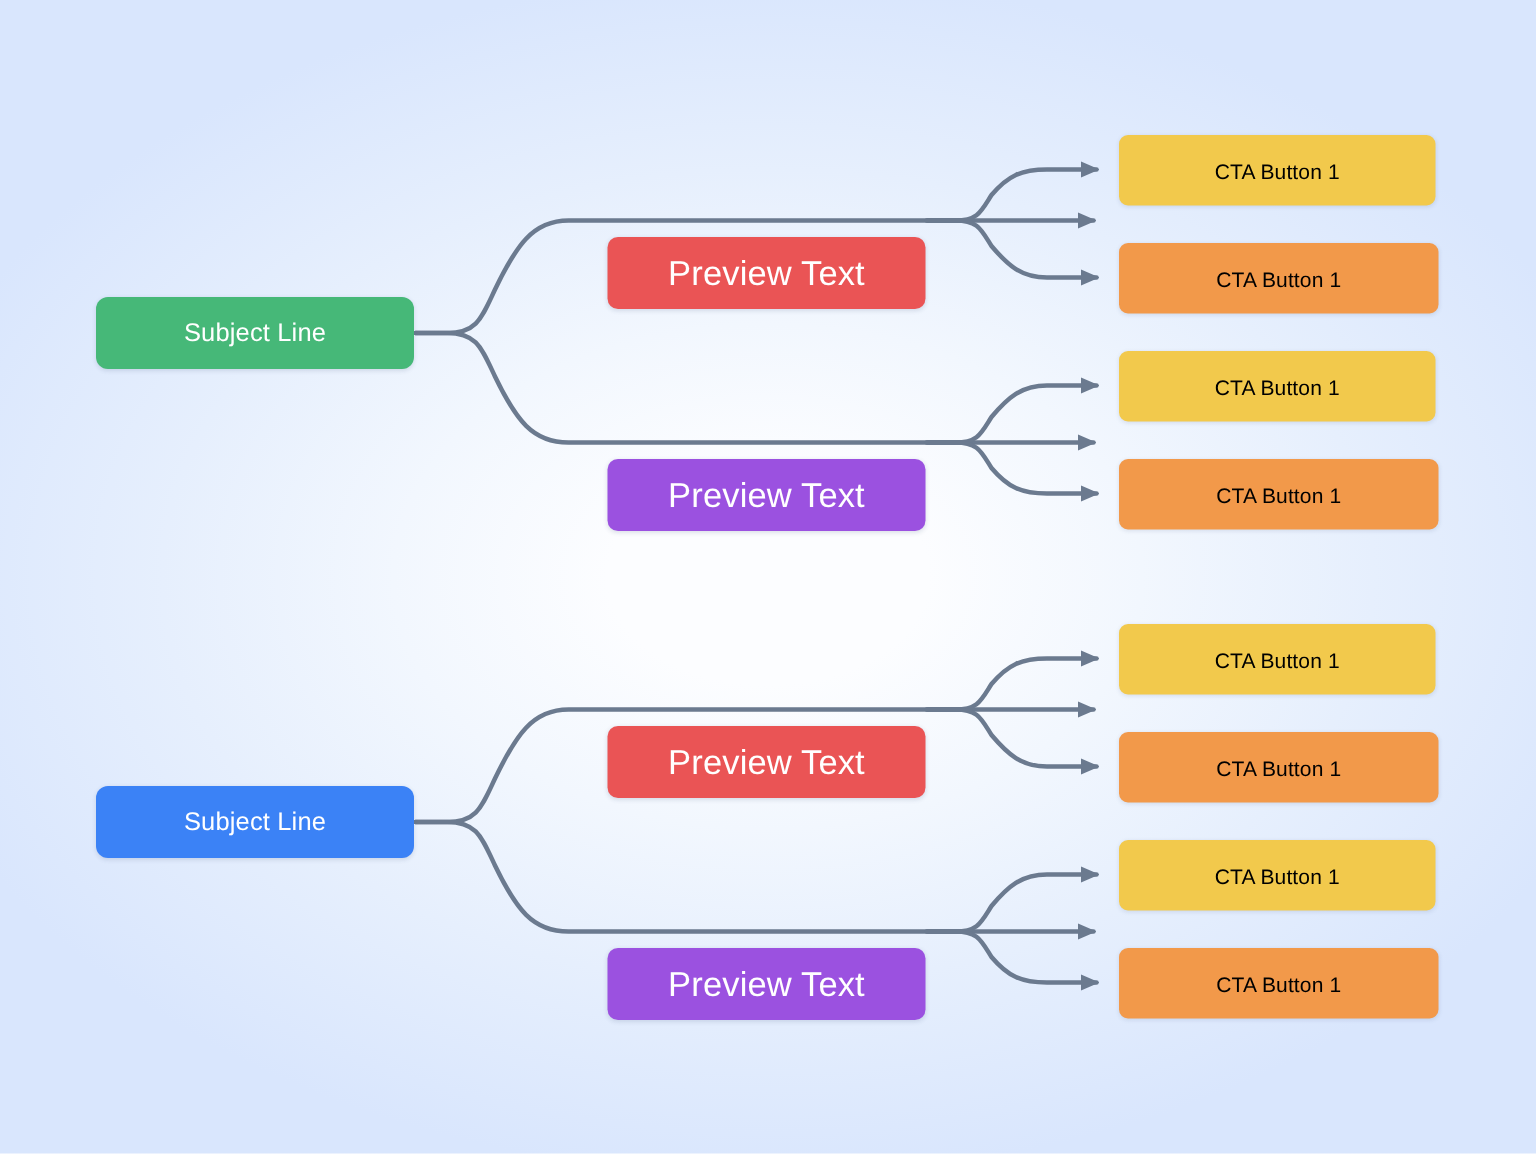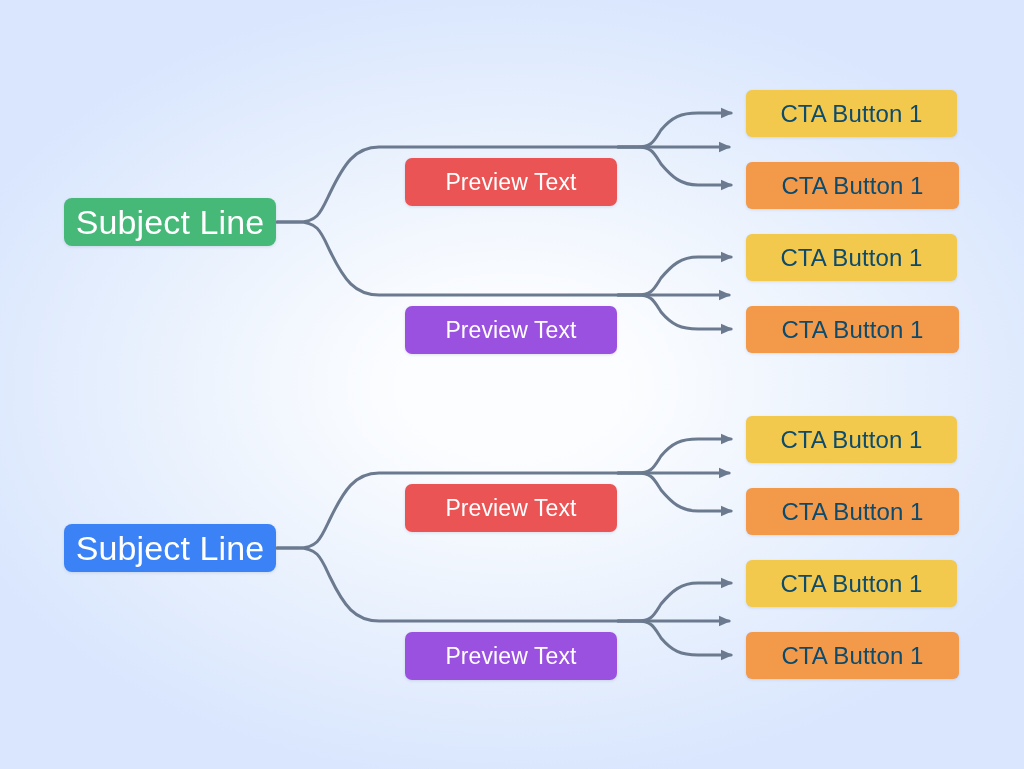--- a/index.html
+++ b/index.html
@@ -38,34 +38,34 @@
     box-sizing: border-box;
     display: flex;
     align-items: center;
     justify-content: center;
     border-radius: 7px;
     white-space: nowrap;
     letter-spacing: 0.1px;
   }
   .node-subject {
     color: #ffffff;
-    font-size: 34px;
+    font-size: 17px;
     border-radius: 8px;
     box-shadow: 0 1px 3px rgba(60,80,120,0.16);
   }
   .node-preview {
     color: #ffffff;
     font-size: 23px;
     border-radius: 7px;
     box-shadow: 0 1px 3px rgba(60,80,120,0.16);
     margin-top: 35px;
   }
   .node-cta {
-    color: #0c4a6e;
-    font-size: 24px;
+    color: #000000;
+    font-size: 14px;
     border-radius: 6px;
     box-shadow: 0 1px 3px rgba(60,80,120,0.14);
   }
 </style>
 </head>
 <body>
 
 <div id="canvas" style="background: radial-gradient(58% 52%, rgb(252, 253, 255) 0%, rgb(252, 253, 255) 18%, rgb(242, 247, 254) 42%, rgb(230, 239, 253) 68%, rgb(217, 230, 253) 100%);">
 
   <svg id="wires" viewBox="0 0 1024 769" width="1024" height="769" xmlns="http://www.w3.org/2000/svg">

